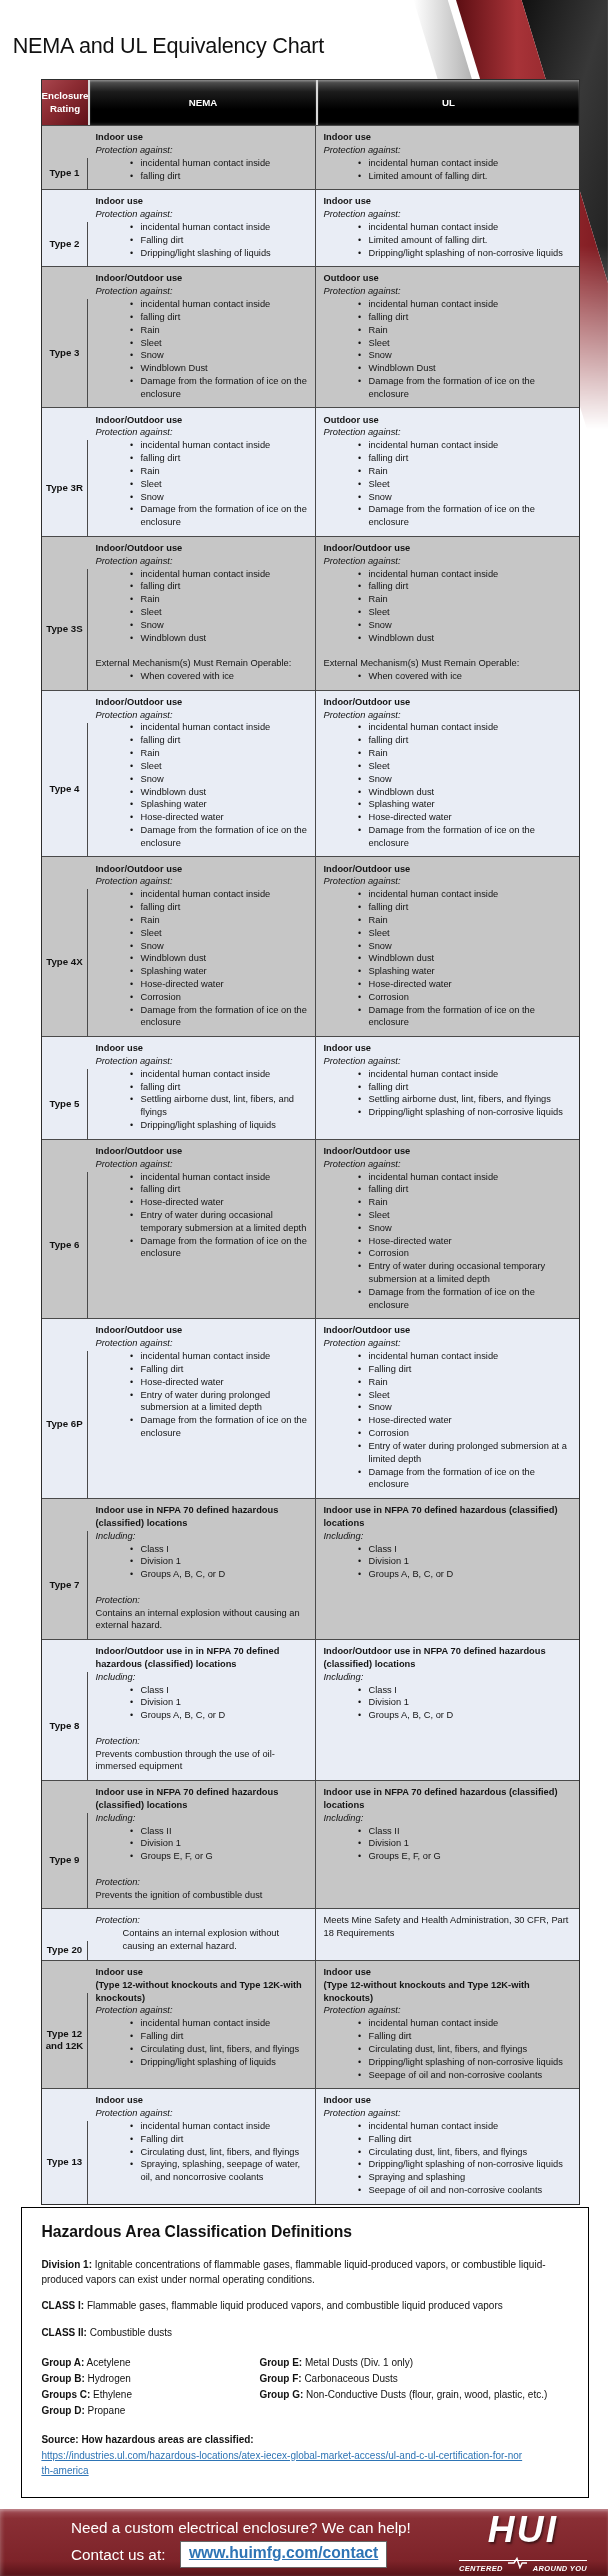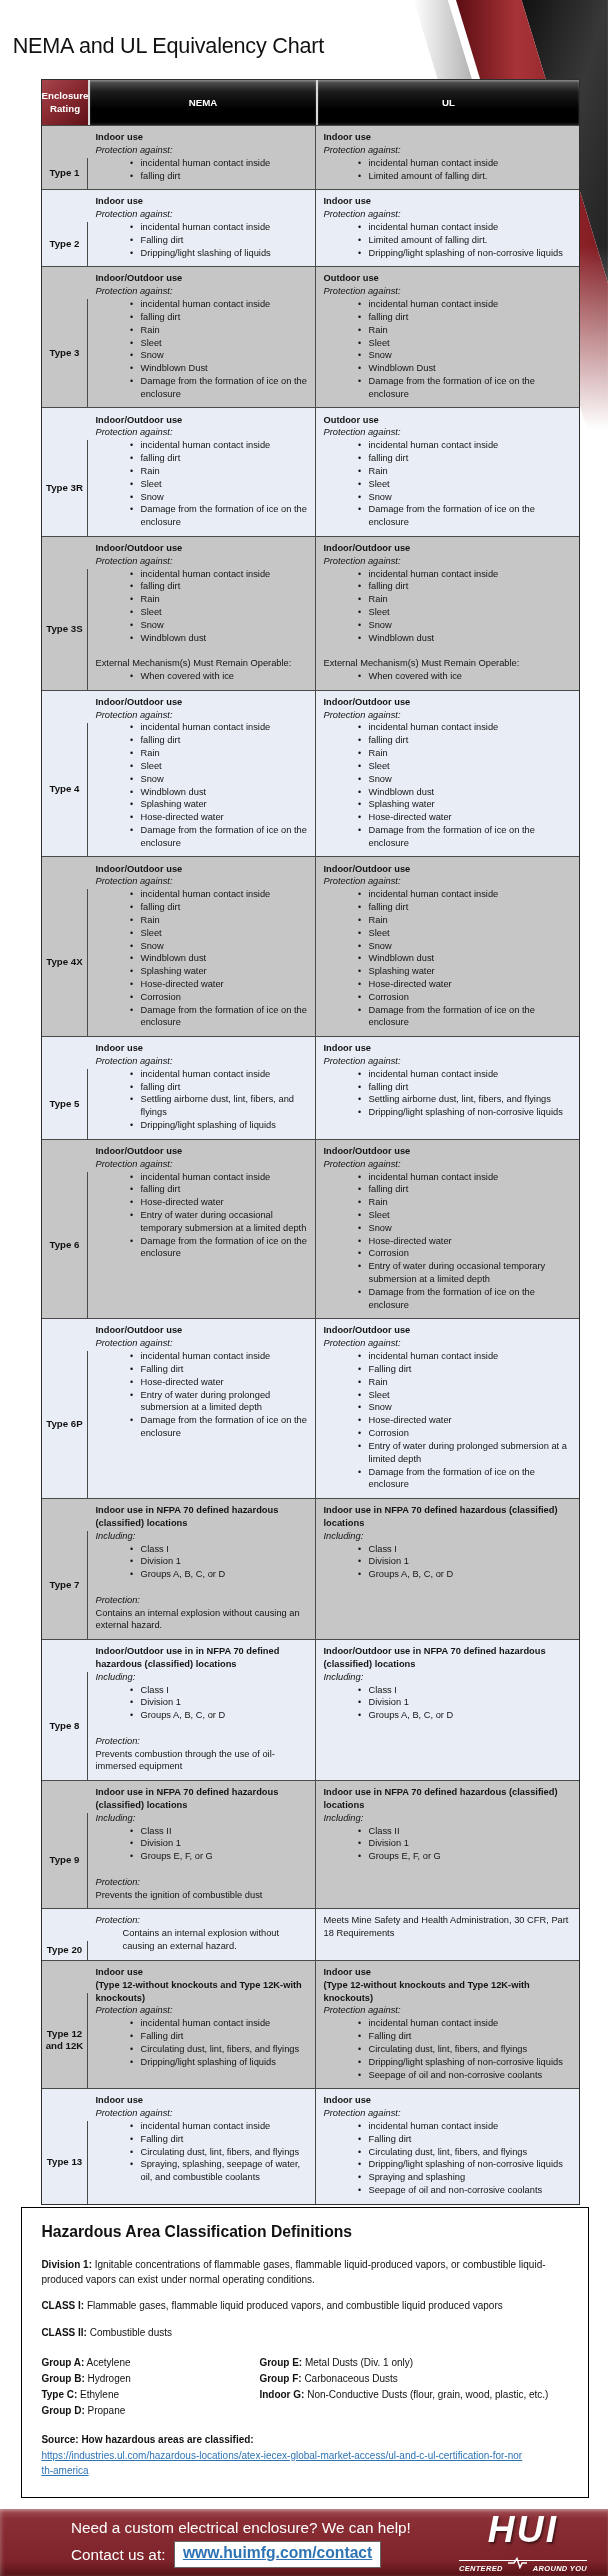--- a/index.html
+++ b/index.html
@@ -43,21 +43,21 @@
   .groups{display:grid;grid-template-columns:218px 1fr;margin-top:15px;}
   .gline{font-size:10px;line-height:1.6;color:#111;}
   .gline b{font-weight:700;}
   .source-label{margin:15px 0 3px;font-size:10px;font-weight:700;color:#111;}
   .source-link{display:block;font-size:10px;color:#2e74b5;text-decoration:underline;line-height:1.55;word-break:break-all;width:92%;}
   
   .footer{margin-top:auto;position:relative;z-index:2;height:67px;display:flex;align-items:center;
           background:linear-gradient(180deg,#a4525a 0%,#8a2f35 14%,#7d2329 78%,#561217 100%);
           box-shadow:inset 0 2.2px 2.2px rgba(255,255,255,.25), inset 3px 0 3px rgba(255,255,255,.12);}
   .foot-text{margin-left:71px;color:#fff;font-size:15.3px;line-height:1.45;}
-  .contact-line{display:flex;align-items:center;gap:9px;margin-top:2.2px;}
+  .contact-line{display:flex;align-items:center;gap:15px;margin-top:2.2px;}
   .contact-link{display:inline-block;background:#fff;border:0.7px solid #666;padding:0 7.5px 2.2px;
                 color:#2e74b5;font-weight:600;text-decoration:underline;font-size:15.7px;}
   .logo{margin-left:auto;margin-right:21px;width:128px;text-align:center;color:#fff;}
   .logo-word{font-size:37px;font-weight:800;font-style:italic;letter-spacing:2.2px;line-height:1;
              text-shadow:1.5px 1.5px 2.2px rgba(0,0,0,.5);}
   .tagline{position:relative;margin-top:12px;border-top:1.5px solid #fff;padding-top:1.5px;
            display:flex;align-items:center;justify-content:space-between;
            font-size:7.5px;font-weight:700;font-style:italic;letter-spacing:0.3px;}
   .tagline svg{position:relative;top:-5.2px;}
 </style>
@@ -492,21 +492,21 @@
         </div>
         <div class="row light">
           <div class="type-cell">Type 13</div>
           <div class="cell nema">
             <div class="ln b">Indoor use</div>
             <div class="ln i">Protection against:</div>
             <ul>
               <li>incidental human contact inside</li>
               <li>Falling dirt</li>
               <li>Circulating dust, lint, fibers, and flyings</li>
-              <li>Spraying, splashing, seepage of water, oil, and combustible coolants</li>
+              <li>Spraying, splashing, seepage of water, oil, and noncorrosive coolants</li>
             </ul>
           </div>
           <div class="cell">
             <div class="ln b">Indoor use</div>
             <div class="ln i">Protection against:</div>
             <ul>
               <li>incidental human contact inside</li>
               <li>Falling dirt</li>
               <li>Circulating dust, lint, fibers, and flyings</li>
               <li>Dripping/light splashing of non-corrosive liquids</li>
@@ -520,27 +520,27 @@
 
   <div class="defs">
     <h2>Hazardous Area Classification Definitions</h2>
     <p class="defline"><b>Division 1:</b><span> Ignitable concentrations of flammable gases, flammable liquid-produced vapors, or combustible liquid-produced vapors can exist under normal operating conditions.</span></p>
     <p class="defline"><b>CLASS I:</b><span> Flammable gases, flammable liquid produced vapors, and combustible liquid produced vapors</span></p>
     <p class="defline" style="margin-bottom:3px;"><b>CLASS II:</b><span> Combustible dusts</span></p>
     <div class="groups">
       <div id="groups-left">
           <div class="gline"><b>Group A:</b><span> Acetylene</span></div>
           <div class="gline"><b>Group B:</b><span> Hydrogen</span></div>
-          <div class="gline"><b>Type C:</b><span> Ethylene</span></div>
+          <div class="gline"><b>Groups C:</b><span> Ethylene</span></div>
           <div class="gline"><b>Group D:</b><span> Propane</span></div>
         </div>
       <div id="groups-right">
           <div class="gline"><b>Group E:</b><span> Metal Dusts (Div. 1 only)</span></div>
           <div class="gline"><b>Group F:</b><span> Carbonaceous Dusts</span></div>
-          <div class="gline"><b>Indoor G:</b><span> Non-Conductive Dusts (flour, grain, wood, plastic, etc.)</span></div>
+          <div class="gline"><b>Group G:</b><span> Non-Conductive Dusts (flour, grain, wood, plastic, etc.)</span></div>
         </div>
     </div>
     <p class="source-label">Source: How hazardous areas are classified:</p>
     <a class="source-link" href="#">https://industries.ul.com/hazardous-locations/atex-iecex-global-market-access/ul-and-c-ul-certification-for-north-america</a>
   </div>
 
   <div class="footer">
     <div class="foot-text">
       <div>Need a custom electrical enclosure? We can help!</div>
       <div class="contact-line">

